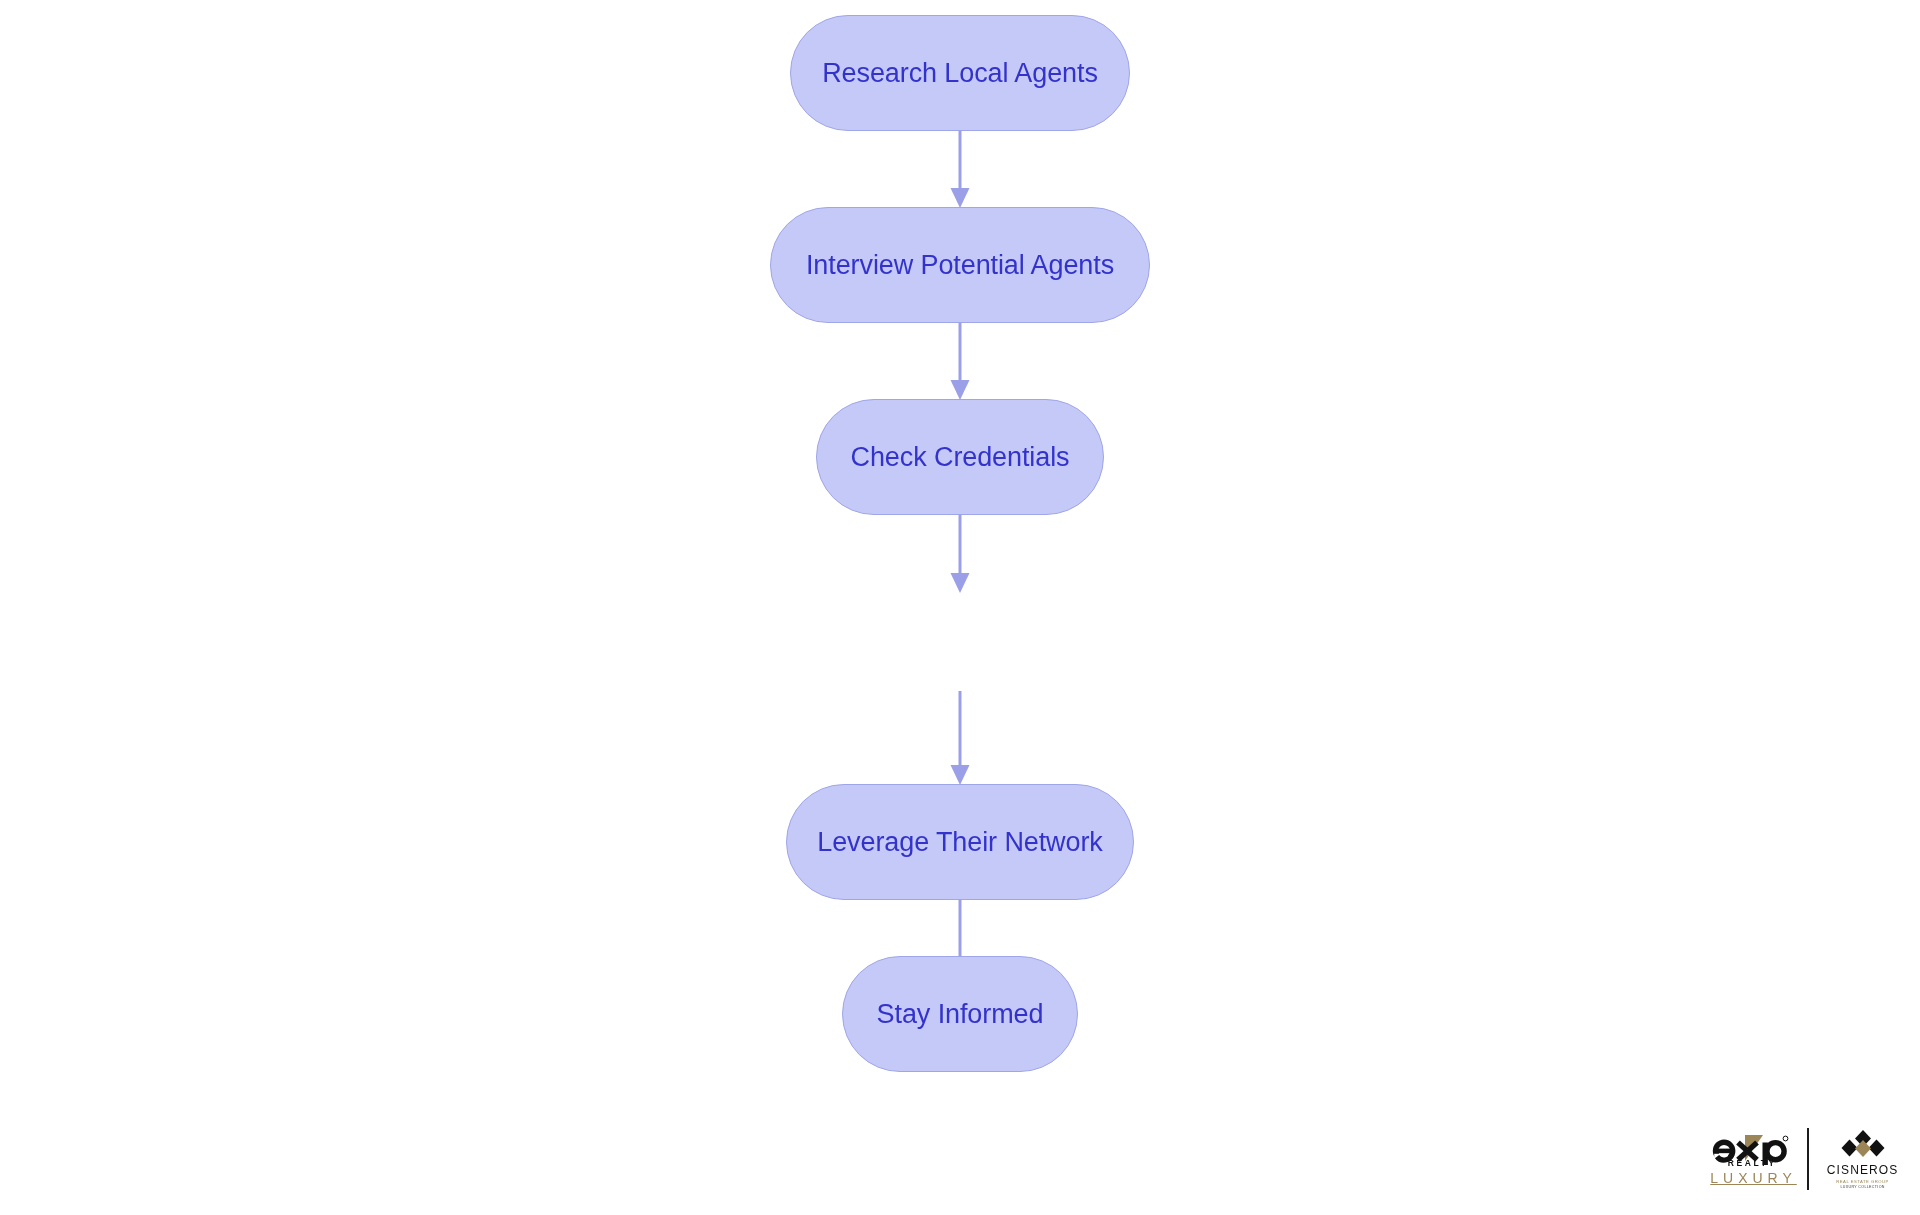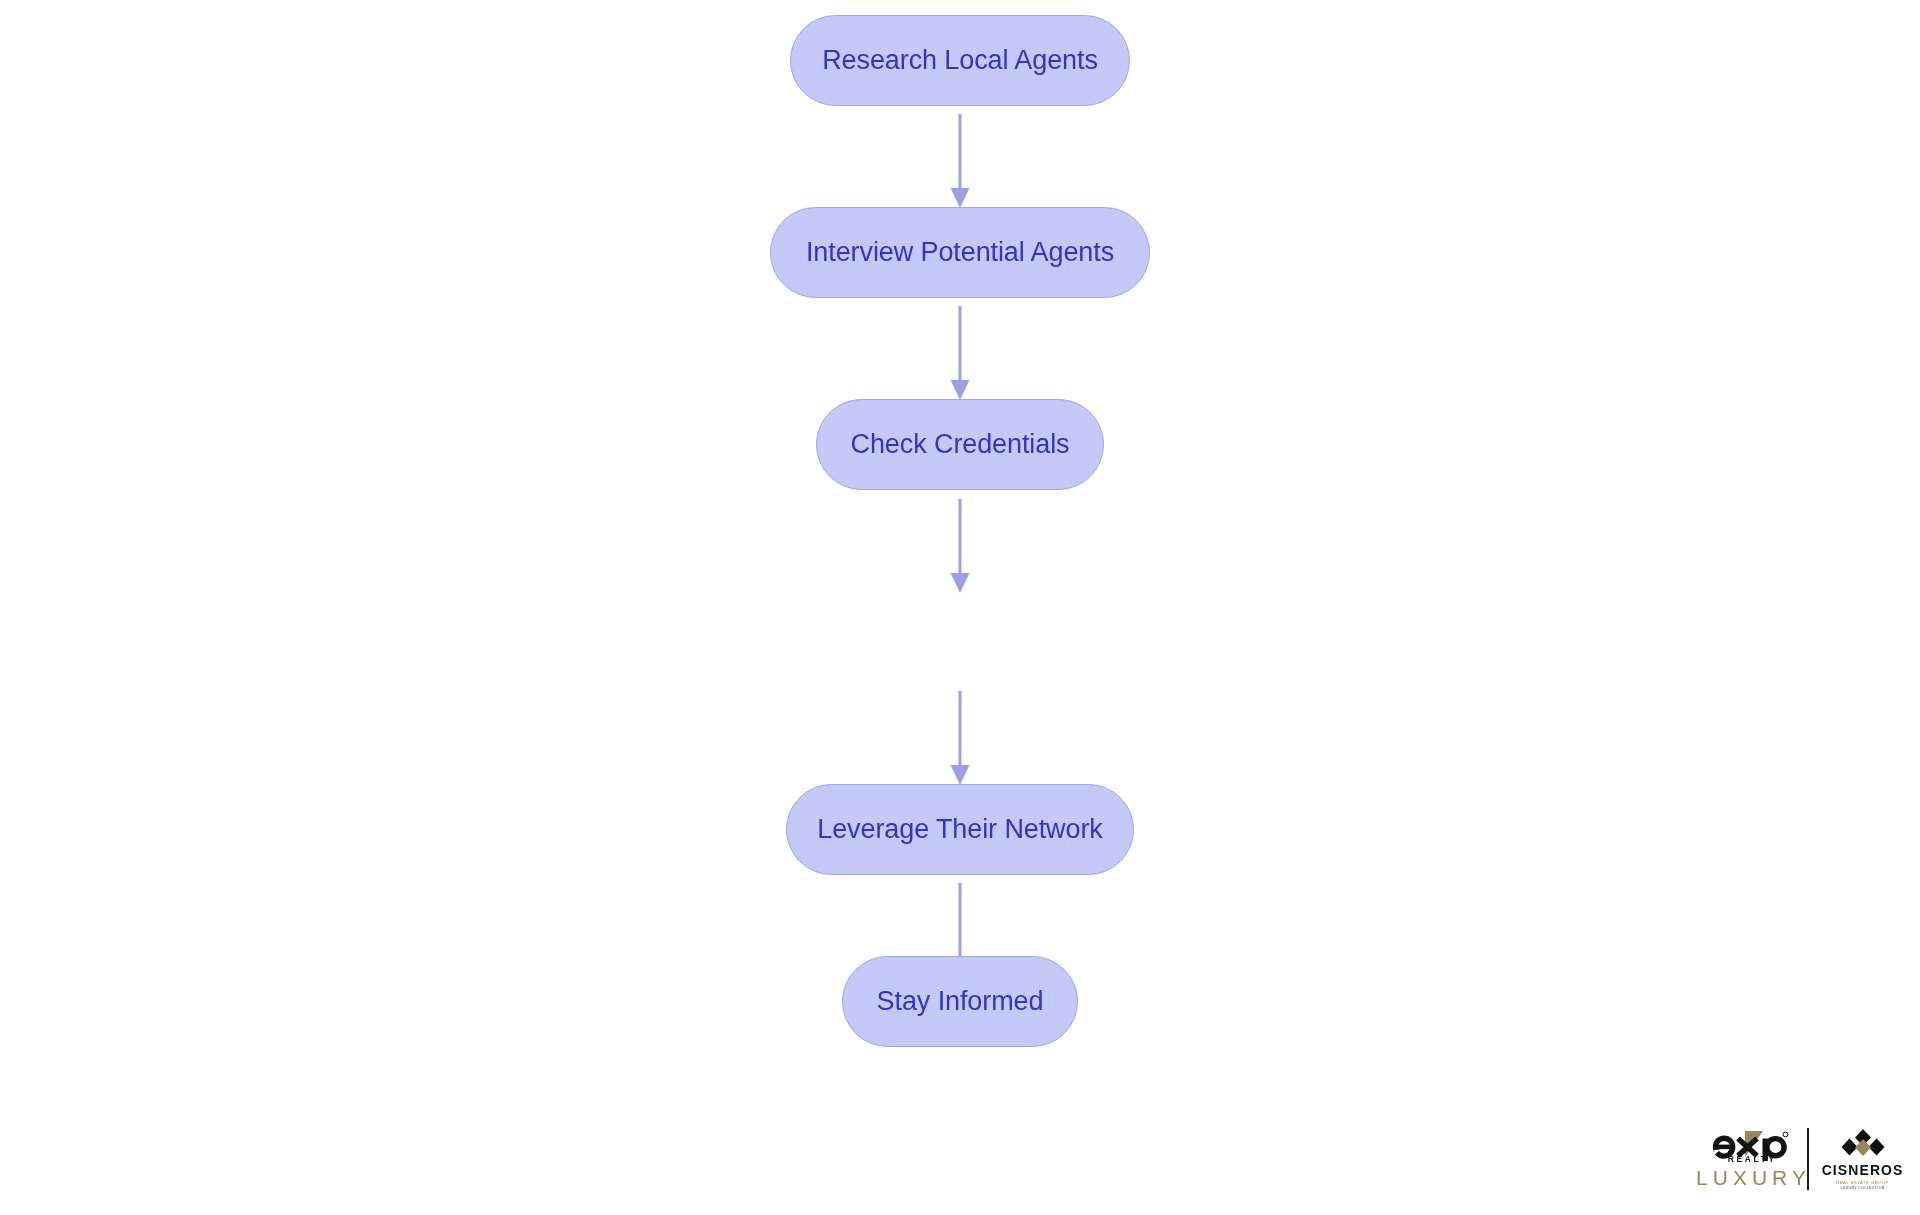--- a/index.html
+++ b/index.html
@@ -23,21 +23,21 @@
     height: 1215px;
   }
 
   
   .node {
     position: absolute;
     display: flex;
     align-items: center;
     justify-content: center;
     box-sizing: border-box;
-    height: 91px;
+    height: 116px;
     border-radius: 60px;
     background: #c5c9f7;
     border: 1.5px solid #9fa6e8;
     transform: translateX(-50%);
   }
   .node-label {
     font-family: "Liberation Sans", sans-serif;
     font-size: 27px;
     font-weight: 400;
     color: #3333cc;
@@ -79,44 +79,45 @@
     font-family: "Liberation Sans", sans-serif;
     font-size: 8.5px;
     font-weight: 700;
     letter-spacing: 2.6px;
     color: #111111;
     margin-top: -7px;
     margin-right: -2.6px;
   }
   .exp-luxury {
     font-family: "Liberation Sans", sans-serif;
-    font-size: 21px;
+    font-size: 14px;
     font-weight: 400;
     letter-spacing: 5px;
     color: #9c8657;
     margin-top: 2px;
     margin-right: -5px;
+    text-decoration: underline;
   }
   .logo-divider {
     width: 1.6px;
     height: 62px;
     background: #1b1b1b;
   }
   .cisneros-logo {
     display: flex;
     flex-direction: column;
     align-items: center;
     width: 74px;
   }
   .cisneros-mark { width: 44px; height: 31px; }
   .cisneros-mark svg { display: block; }
   .cisneros-name {
     font-family: "Liberation Sans", sans-serif;
-    font-size: 14px;
-    font-weight: 700;
+    font-size: 12px;
+    font-weight: 400;
     letter-spacing: 1.1px;
     color: #111111;
     margin-top: 3px;
   }
   .cisneros-sub {
     font-family: "Liberation Sans", sans-serif;
     font-size: 4.2px;
     font-weight: 400;
     letter-spacing: 0.5px;
     color: #9c8657;

